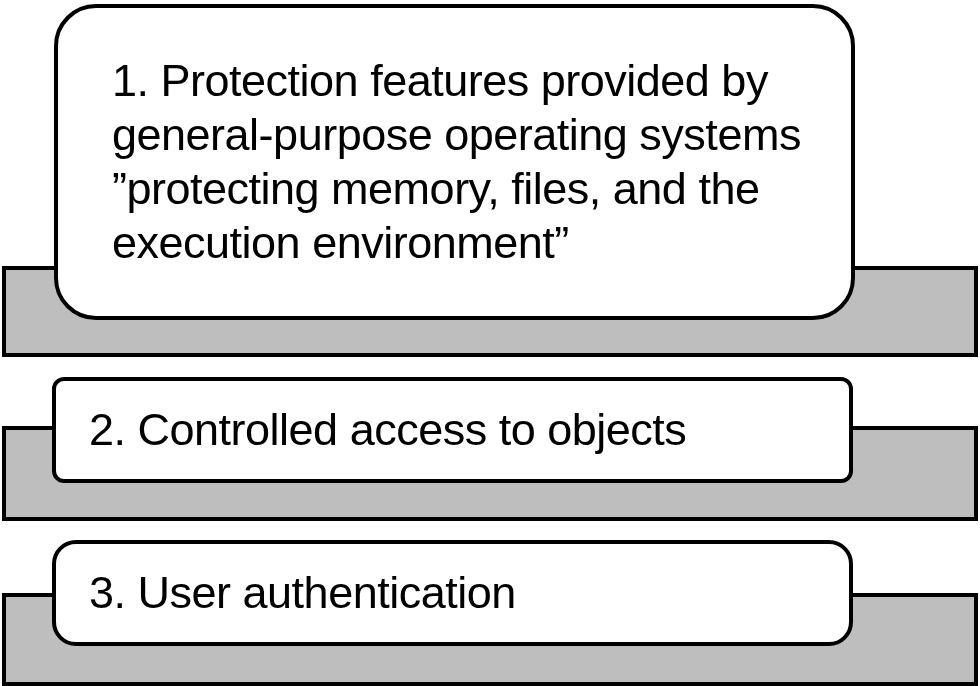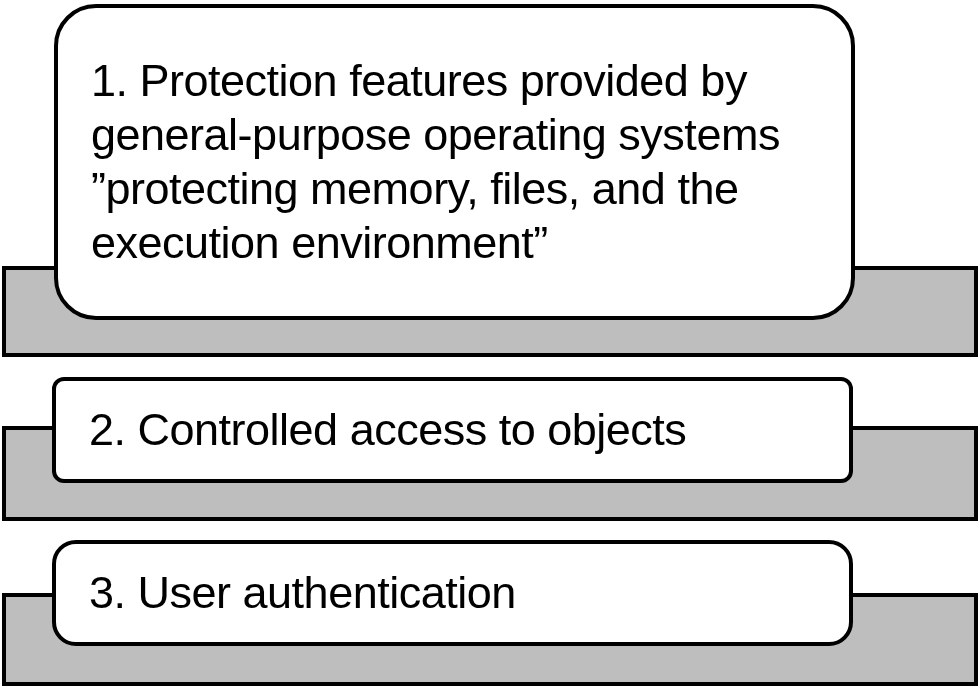--- a/index.html
+++ b/index.html
@@ -33,20 +33,21 @@
     border: 4px solid #000000;
     box-sizing: border-box;
     z-index: 2;
     display: flex;
     align-items: center;
   }
   .box1 {
     left: 54px; top: 4px;
     width: 801px; height: 316px;
     border-radius: 42px;
+    padding-left: 21px;
   }
   .box2 {
     left: 52px; top: 377px;
     width: 801px; height: 106px;
     border-radius: 12px;
   }
   .box3 {
     left: 52px; top: 540px;
     width: 801px; height: 106px;
     border-radius: 24px;

